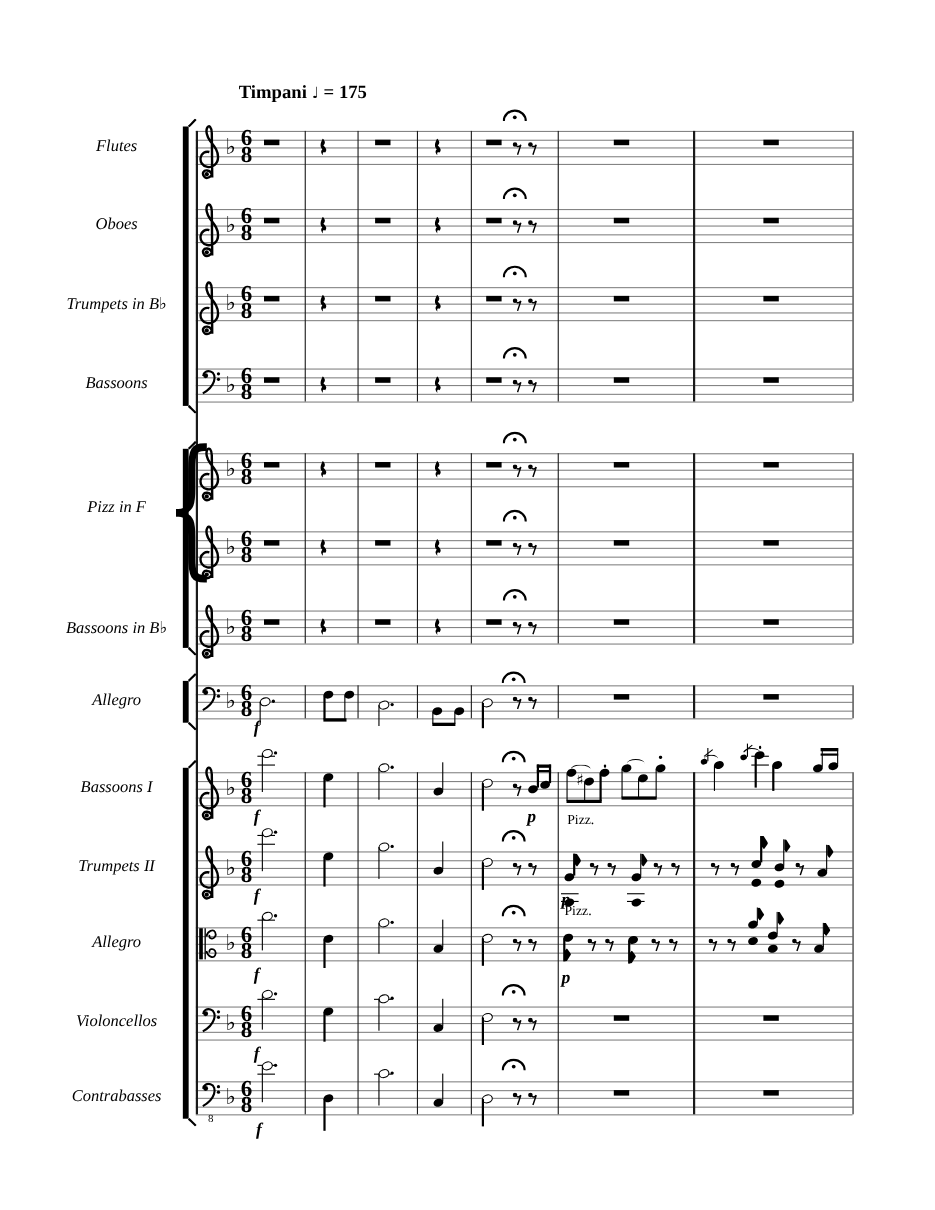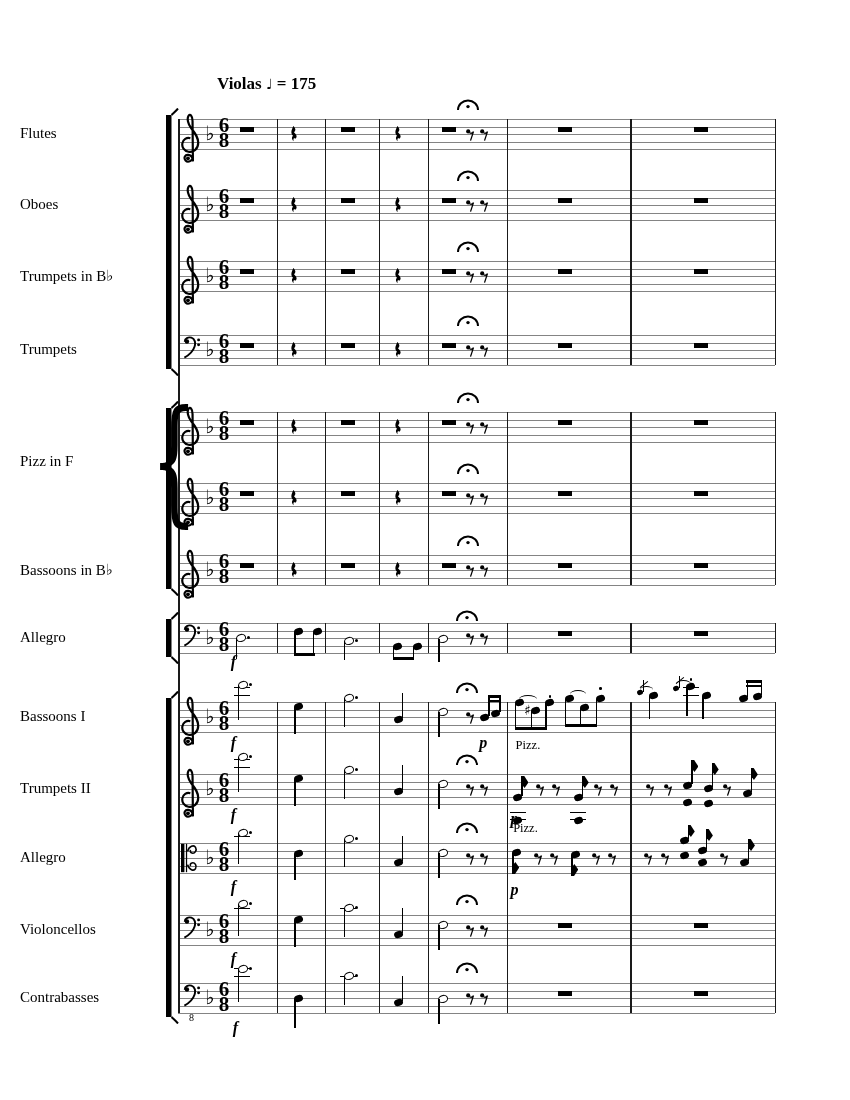--- a/index.html
+++ b/index.html
@@ -1,21 +1,21 @@
 <!DOCTYPE html>
 <html><head>
 <meta charset="utf-8">
 <style>
   html,body{margin:0;padding:0;background:#fff;}
   #page{position:relative;width:850px;height:1100px;background:#ffffff;overflow:hidden;
         font-family:"Liberation Serif","DejaVu Serif","DejaVu Sans",serif;color:#000;}
   .abs{position:absolute;}
   .staffline{position:absolute;height:1px;background:#848484;}
   .barline{position:absolute;width:1.2px;background:#1a1a1a;}
-  .label{position:absolute;left:20px;width:172px;font-size:15px;color:#000;white-space:nowrap;}
+  .label{position:absolute;left:20px;width:172px;text-align:center;font-size:15px;color:#000;white-space:nowrap;font-style:italic;}
   .tsig{position:absolute;width:16px;text-align:center;font-weight:bold;font-size:21px;line-height:15px;}
   .keysig{position:absolute;font-family:"DejaVu Sans",sans-serif;font-size:20px;line-height:20px;}
   .mrest{position:absolute;width:14px;height:5px;background:#000;}
   .notehead{position:absolute;width:9px;height:6.6px;border-radius:50%;transform:rotate(-18deg);}
   .notehead.filled{background:#000;}
   .notehead.open{border:1.9px solid #000;background:#fff;box-sizing:border-box;width:10px;height:7.6px;}
   .stem{position:absolute;width:1.3px;background:#000;}
   .beam{position:absolute;height:2.6px;background:#000;}
   .dotaug{position:absolute;width:3px;height:3px;border-radius:50%;background:#000;}
   .stacc{position:absolute;width:2.6px;height:2.6px;border-radius:50%;background:#000;}
@@ -32,21 +32,21 @@
          transform:scale(0.55,1.04);transform-origin:left top;}
   #tempo{position:absolute;left:217px;top:74px;font-size:17px;font-weight:bold;white-space:nowrap;}
   #tempo .bnote{font-family:"DejaVu Sans",sans-serif;font-size:14px;font-weight:bold;}
   .oct8{position:absolute;font-size:10px;}
   svg{display:block;}
 </style>
 </head>
 <body>
 
 <div id="page">
-  <div id="tempo"><span>Violas</span> <span class="bnote">♩</span> <span>= 175</span></div>
+  <div id="tempo"><span>Timpani</span> <span class="bnote">♩</span> <span>= 175</span></div>
   <div id="score" class="abs">
       <div class="staffline" style="left: 178px; top: 119px; width: 597px; position: absolute;"></div>
       <div class="staffline" style="left: 178px; top: 126.5px; width: 597px; position: absolute;"></div>
       <div class="staffline" style="left: 178px; top: 134px; width: 597px; position: absolute;"></div>
       <div class="staffline" style="left: 178px; top: 141.5px; width: 597px; position: absolute;"></div>
       <div class="staffline" style="left: 178px; top: 149px; width: 597px; position: absolute;"></div>
       <div class="label" style="top: 125px; position: absolute;">Flutes</div>
       <div style="left: 181px; top: 110px; position: absolute;">
         <svg width="22" height="56" viewBox="0 0 24 60">
           <path d="M13,50 C13,55 7.5,57.5 5,54.5 C2.5,51.5 4.5,48 8,48.5 C11.5,49 13,52 13,55.5 L12.6,11.5 C12.5,5.5 9.8,3 8.1,6 C6.4,9 7.6,14.8 11,19.2 C15.3,24.8 18.8,28.8 18.8,35.2 C18.8,42 13.5,46 8.2,45 C3.2,44.1 0.8,40 1.5,35.8 C2.2,31.6 6.2,29 10.2,30.2" fill="none" stroke="#000" stroke-width="2.4"></path>
@@ -84,21 +84,21 @@
         </svg>
       </div>
       <div class="keysig" style="left: 205px; top: 265px; position: absolute;">♭</div>
       <div class="tsig" style="left: 216px; top: 260px; position: absolute;">6</div>
       <div class="tsig" style="left: 216px; top: 275px; position: absolute;">8</div>
       <div class="staffline" style="left: 178px; top: 335px; width: 597px; position: absolute;"></div>
       <div class="staffline" style="left: 178px; top: 342.5px; width: 597px; position: absolute;"></div>
       <div class="staffline" style="left: 178px; top: 350px; width: 597px; position: absolute;"></div>
       <div class="staffline" style="left: 178px; top: 357.5px; width: 597px; position: absolute;"></div>
       <div class="staffline" style="left: 178px; top: 365px; width: 597px; position: absolute;"></div>
-      <div class="label" style="top: 341px; position: absolute;">Trumpets</div>
+      <div class="label" style="top: 341px; position: absolute;">Bassoons</div>
       <div style="left: 183px; top: 336px; position: absolute;">
         <svg width="19" height="24" viewBox="0 0 20 26">
           <circle cx="4" cy="6" r="2.4"></circle>
           <path d="M1.6,6.2 C1.6,2.6 5.4,0.8 8.8,1.8 C12.6,2.9 13.6,7.4 12.2,11.6 C10.4,17 5.6,21 1.2,23.4" fill="none" stroke="#000" stroke-width="2.1"></path>
           <circle cx="16.6" cy="4.2" r="1.6"></circle>
           <circle cx="16.6" cy="9.6" r="1.6"></circle>
         </svg>
       </div>
       <div class="keysig" style="left: 205px; top: 339px; position: absolute;">♭</div>
       <div class="tsig" style="left: 216px; top: 334px; position: absolute;">6</div>

